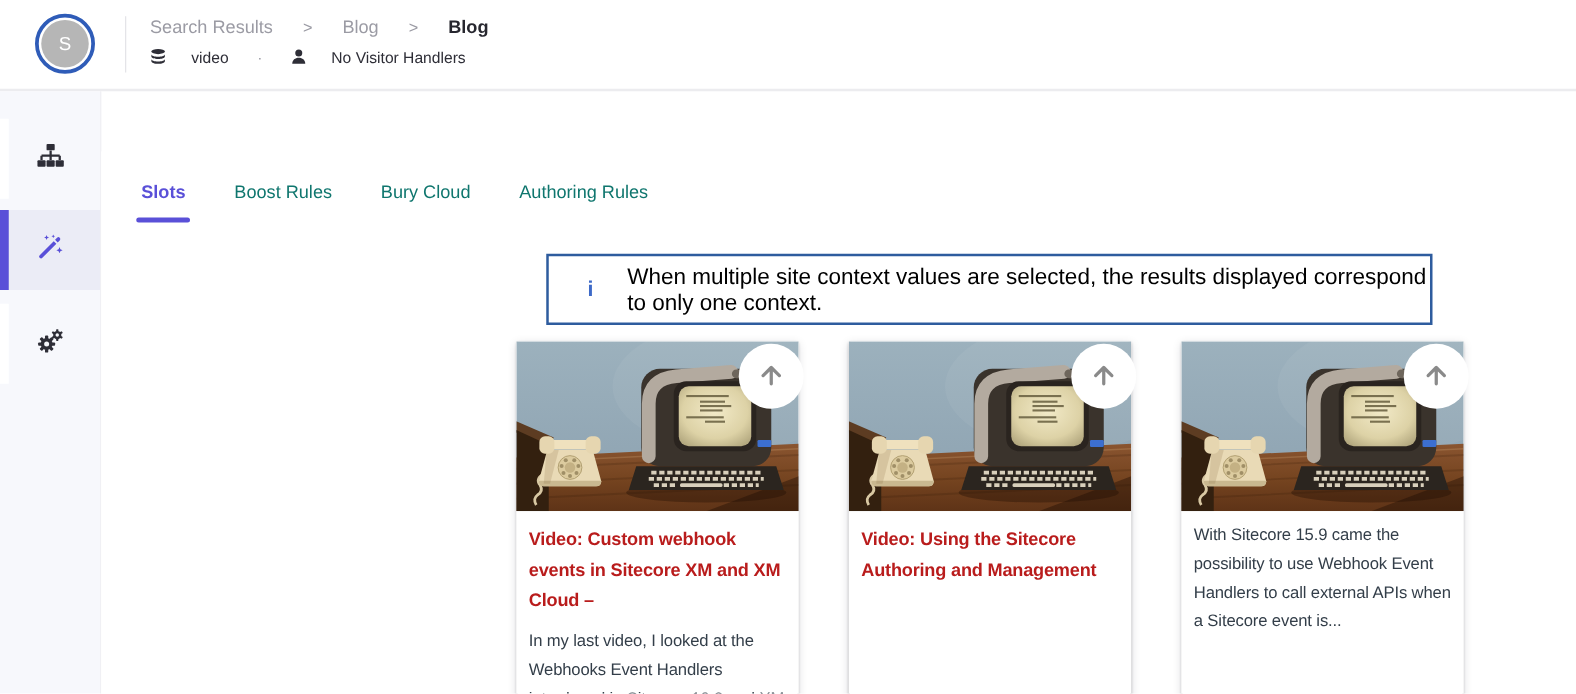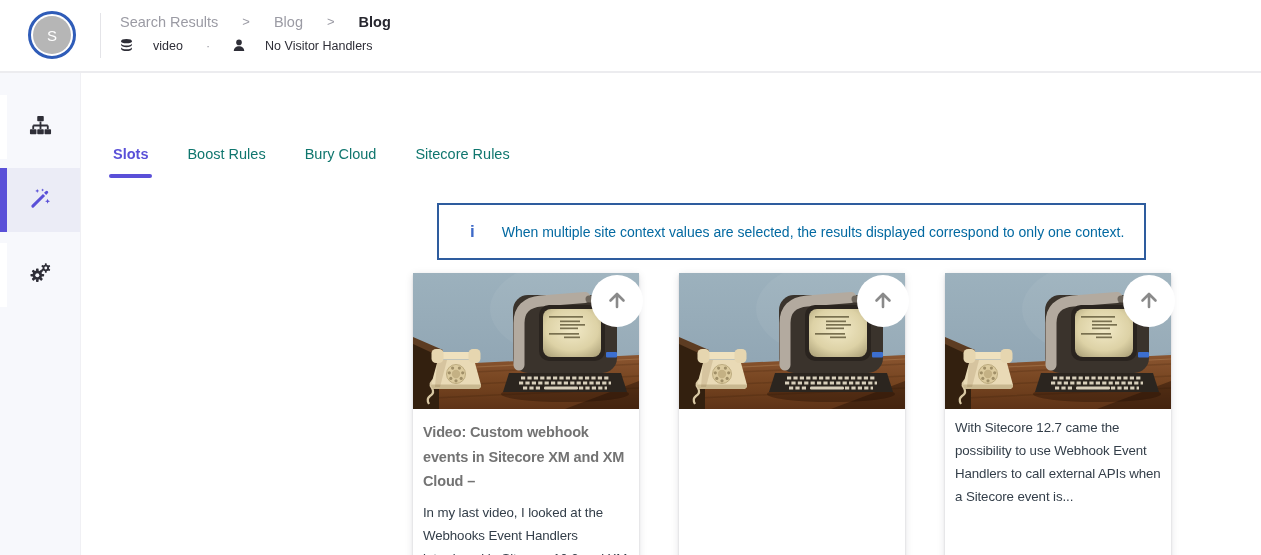--- a/index.html
+++ b/index.html
@@ -52,37 +52,37 @@
   }
 
   .banner {
     position:absolute; left:356px; top:82px; width:709px; height:57px;
     border:2px solid #2E5C9E; background:#fff; display:flex; align-items:center;
   }
   .banner .info-i {
     margin-left:31px; font-size:17px; font-weight:700; color:#3E6AC8; font-style:normal;
     line-height:1;
   }
-  .banner .banner-text { margin-left:27px; font-size:14px; color:#0369a1; }
+  .banner .banner-text { margin-left:27px; font-size:18px; color:#000000; }
 
   
   .cards { position:absolute; left:332px; top:152px; display:flex; gap:40px; }
   .card {
     position:relative; width:226px; background:#fff; border-radius:2px;
     box-shadow:0 1px 2px rgba(0,0,0,.16), 0 2px 8px rgba(20,20,40,.12);
   }
   .card-media { width:226px; height:136px; overflow:hidden; line-height:0; }
   .up-btn {
     position:absolute; top:2px; left:178px; width:52px; height:52px; border-radius:50%;
     background:#fff; border:none; cursor:pointer; display:flex; align-items:center; justify-content:center;
     padding:0;
   }
   .card-title {
     margin:11px 10px 0; font-size:14.5px; font-weight:700; letter-spacing:-0.15px;
-    color:#737373; line-height:24.5px;
+    color:#b91c1c; line-height:24.5px;
   }
   .card-desc {
     margin:7px 10px 13px; font-size:13.3px; letter-spacing:-0.1px;
     color:#333e49; line-height:23px;
   }
   .hidden-defs { position:absolute; width:0; height:0; overflow:hidden; }
 </style>
 </head>
 <body>
 
@@ -251,21 +251,21 @@
       </span>
     </div>
   </aside>
 
   <main class="main">
 
     <div class="tabs">
       <div class="tab active">Slots</div>
       <div class="tab">Boost Rules</div>
       <div class="tab">Bury Cloud</div>
-      <div class="tab">Sitecore Rules</div>
+      <div class="tab">Authoring Rules</div>
     </div>
 
     <div class="banner">
       <span class="info-i">i</span>
       <span class="banner-text">When multiple site context values are selected, the results displayed correspond to only one context.</span>
     </div>
 
     <div class="cards">
 
       <article class="card">
@@ -291,33 +291,34 @@
               <use href="#term-scene"></use>
             </svg>
         </div>
         <button class="up-btn">
           <span>
             <svg width="24" height="24" viewBox="0 0 24 24" fill="none" stroke="#8a8a8a" stroke-width="2.6" stroke-linecap="round" stroke-linejoin="round">
               <path d="M12 19 V6 M5.5 12.5 L12 6 l6.5 6.5"></path>
             </svg>
           </span>
         </button>
+        <h3 class="card-title">Video: Using the Sitecore Authoring and Management</h3>
       </article>
 
       <article class="card">
         <div class="card-media">
           <svg width="226" height="136" viewBox="0 0 226 136">
               <use href="#term-scene"></use>
             </svg>
         </div>
         <button class="up-btn">
           <span>
             <svg width="24" height="24" viewBox="0 0 24 24" fill="none" stroke="#8a8a8a" stroke-width="2.6" stroke-linecap="round" stroke-linejoin="round">
               <path d="M12 19 V6 M5.5 12.5 L12 6 l6.5 6.5"></path>
             </svg>
           </span>
         </button>
-        <p class="card-desc">With Sitecore 12.7 came the possibility to use Webhook Event Handlers to call external APIs when a Sitecore event is...</p>
+        <p class="card-desc">With Sitecore 15.9 came the possibility to use Webhook Event Handlers to call external APIs when a Sitecore event is...</p>
       </article>
 
     </div>
   </main>
 </div>
 
 </body></html>

